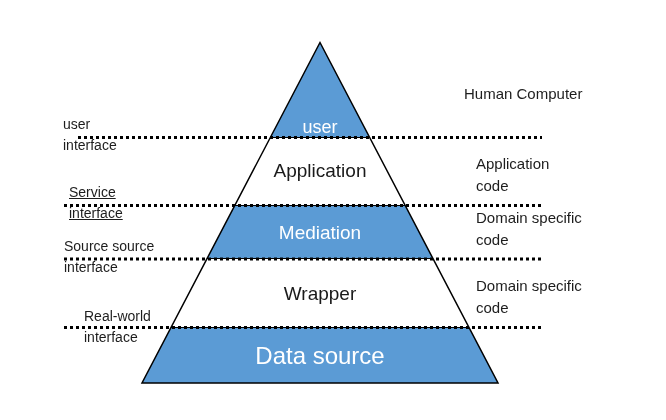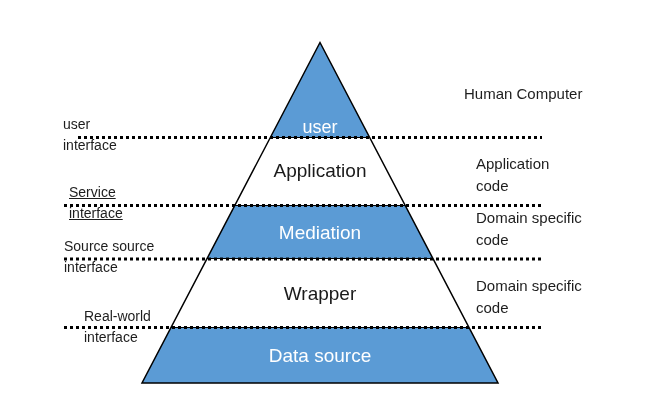--- a/index.html
+++ b/index.html
@@ -18,21 +18,21 @@
     white-space:nowrap;
     line-height:20px;
     text-align:center;
   }
   .band-label.light{color:#ffffff;}
   .band-label.dark{color:#1a1a1a;}
   .lbl-user{top:117px;font-size:18px;}
   .lbl-application{top:161px;font-size:19px;}
   .lbl-mediation{top:223px;font-size:19px;}
   .lbl-wrapper{top:284px;font-size:19px;}
-  .lbl-datasource{top:346px;font-size:19px;}
+  .lbl-datasource{top:346px;font-size:24px;}
   .side-label{
     position:absolute;
     color:#1d1d1d;
     white-space:nowrap;
   }
   .side-label.left{font-size:14px;line-height:21px;}
   .side-label.right{font-size:15px;line-height:22px;}
   .ll1{left:63px;top:114px;}
   .ll2{left:69px;top:182px;text-decoration:underline;}
   .ll3{left:64px;top:236px;}

